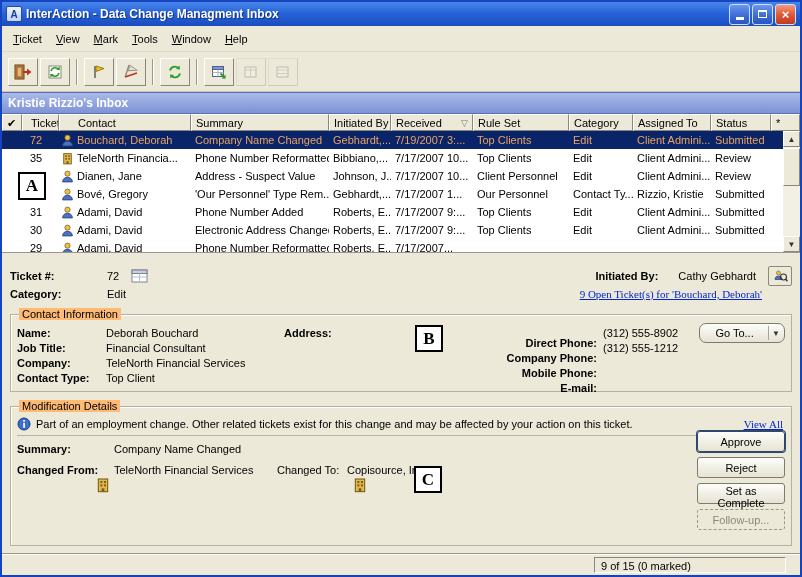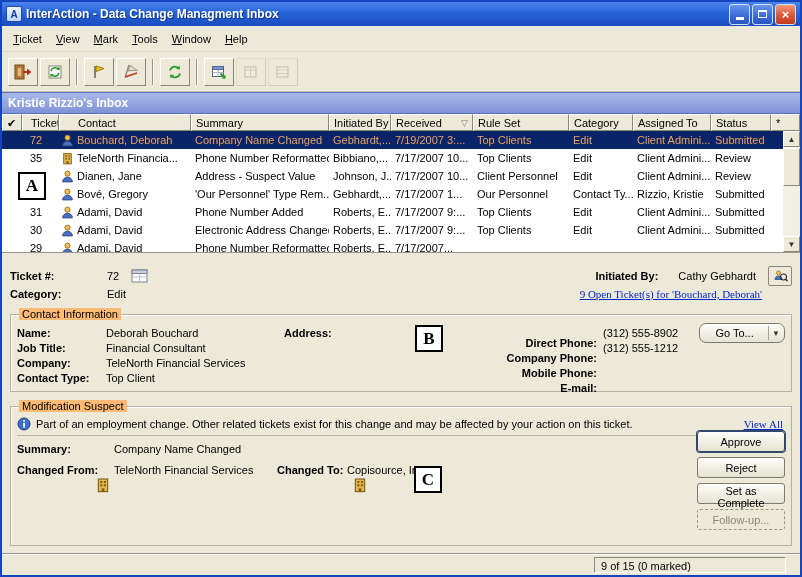--- a/index.html
+++ b/index.html
@@ -103,21 +103,21 @@
               display:flex; align-items:center; background:linear-gradient(180deg,#FDFDFA,#E6E3D2);
               border:1px solid #7B7B6F; border-radius:7px; padding:0 4px; cursor:pointer; font-size:11px; }
   .goto-btn .gl { flex:1 1 auto; text-align:center; }
   .goto-btn .dv { width:1px; height:14px; background:#A8A successfully; background:#A8A596; margin:0 3px; }
   .goto-btn .ar { font-size:8px; color:#333; }
 
   .mod-banner { display:flex; align-items:center; gap:5px; padding-bottom:4px; border-bottom:1px solid #B8B5A6;
                 margin-right:2px; }
   .mod-row { display:flex; align-items:center; height:16px; margin-top:5px; }
   .fromw { width:163px; flex:0 0 163px; white-space:nowrap; overflow:hidden; }
-  .tolbl { width:70px; flex:0 0 70px; font-weight:bold; }
+  .tolbl { width:70px; flex:0 0 70px; font-weight:normal; }
   .bld { position:absolute; width:16px; height:16px; }
   .bld1 { left:84px; top:70px; }
   .bld2 { left:341px; top:70px; }
 
   .mod-buttons { position:absolute; top:24px; right:6px; width:88px; display:flex; flex-direction:column; gap:5px; }
   .btn { height:21px; width:88px; background:linear-gradient(180deg,#FDFDFA,#E6E3D2);
          border:1px solid #7B7B6F; border-radius:3px; font-size:11px; cursor:pointer;
          font-family:"Liberation Sans", sans-serif; }
   .btn.default { border:1px solid #31486E; box-shadow:0 0 0 1px #31486E; }
   .btn.disabled { background:#ECE9D8; border:1px dashed #9A988A; color:#8A887C; cursor:default; }
@@ -481,21 +481,21 @@
         <span class="lbl r">E-mail:</span>
       </div>
       <button class="goto-btn">
         <span class="gl">Go To...</span>
         <span class="dv"></span>
         <span class="ar">▼</span>
       </button>
     </div>
 
     <div class="groupbox gb-mod">
-      <span class="gb-title">Modification Suspect</span>
+      <span class="gb-title">Modification Details</span>
       <div class="mod-banner">
         <svg width="14" height="14" viewBox="0 0 14 14">
           <circle cx="7" cy="7" r="6" fill="#3A6ED0" stroke="#1A3A80"></circle>
           <rect x="6.2" y="5.8" width="1.7" height="5" fill="#fff"></rect>
           <rect x="6.2" y="3" width="1.7" height="1.7" fill="#fff"></rect>
         </svg>
         <span>Part of an employment change.  Other related tickets exist for this change and may be affected by your action on this ticket.</span>
         <span class="spacer"></span>
         <a class="link">View All</a>
       </div>

